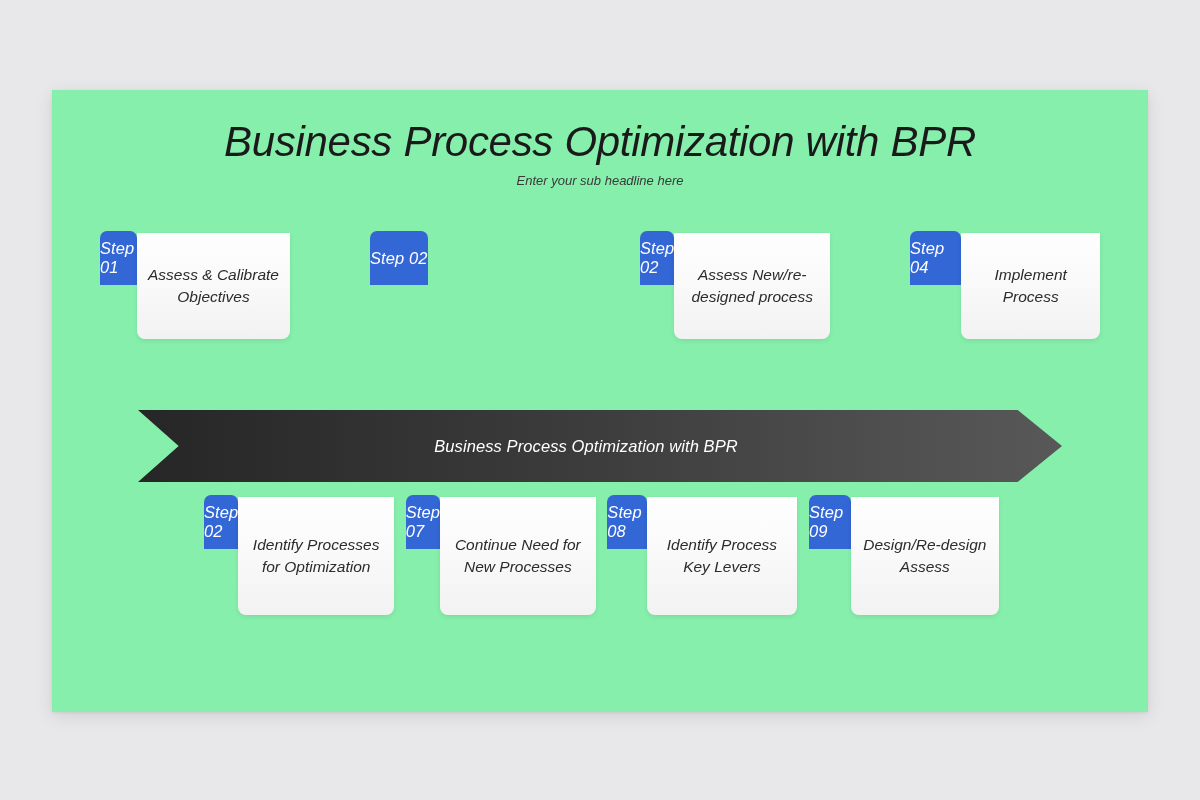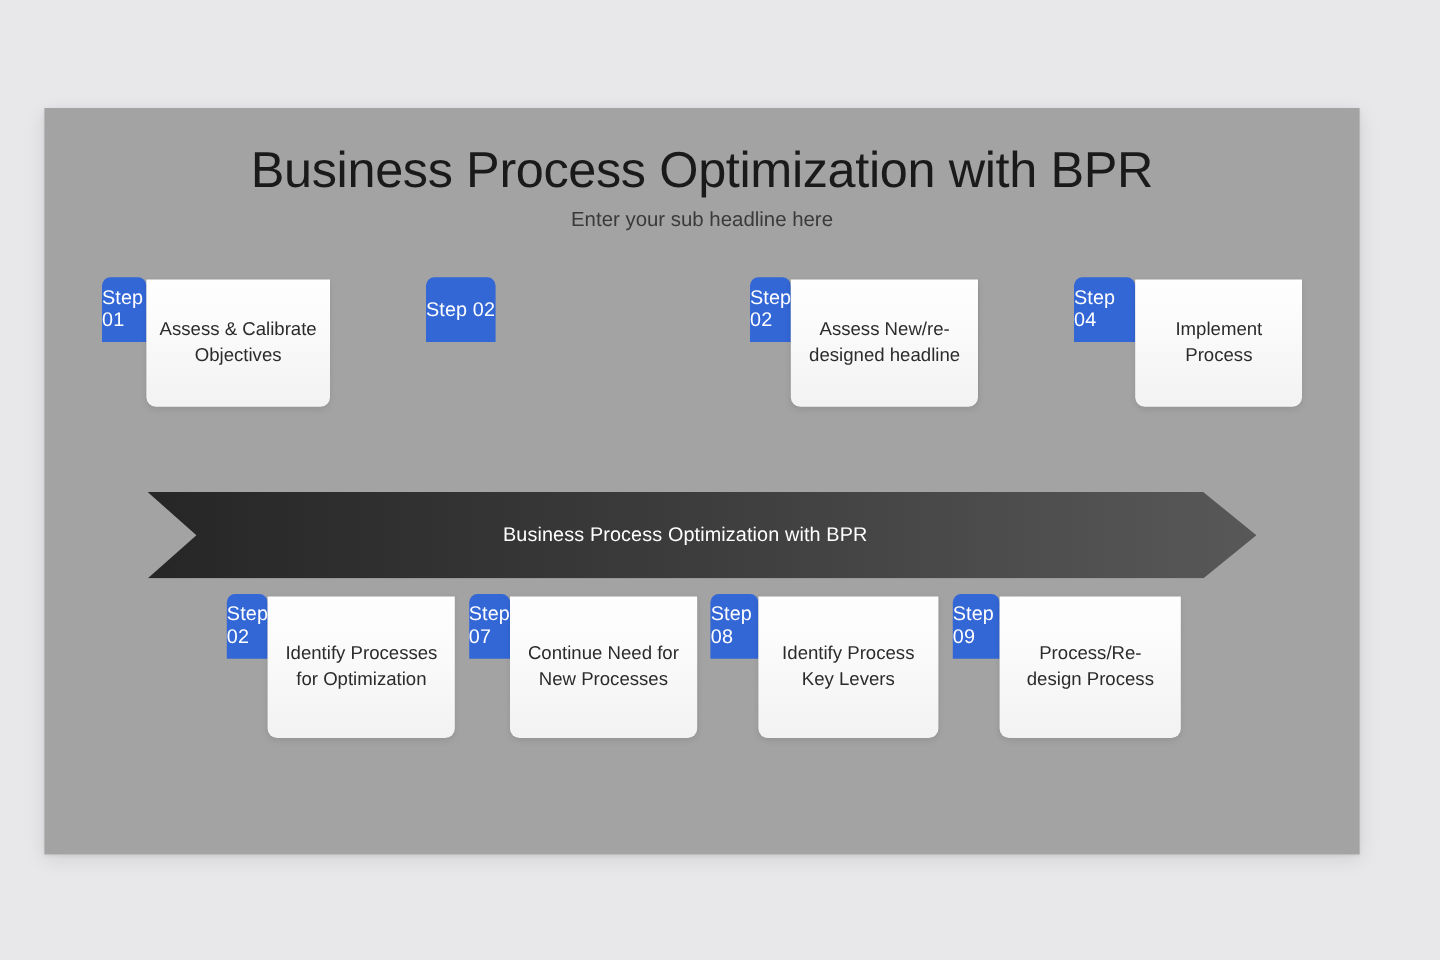--- a/index.html
+++ b/index.html
@@ -9,26 +9,27 @@
   body {
     width: 1200px;
     height: 800px;
     background: #e8e8ea;
     font-family: "Liberation Sans", sans-serif;
     overflow: hidden;
   }
 
   .slide {
     position: absolute;
-    left: 37px;
+    left: 52px;
     top: 90px;
     width: 1096px;
     height: 622px;
-    background: #a3a3a3;
+    background: #86efac;
     box-shadow: 0 4px 16px rgba(0,0,0,0.10), 0 1px 3px rgba(0,0,0,0.06);
+    font-style: italic;
   }
 
   .title {
     position: absolute;
     left: 0;
     top: 28px;
     width: 1096px;
     text-align: center;
     font-size: 42px;
     font-weight: 400;
@@ -36,21 +37,21 @@
     letter-spacing: -0.3px;
     white-space: nowrap;
   }
 
   .subtitle {
     position: absolute;
     left: 0;
     top: 83px;
     width: 1096px;
     text-align: center;
-    font-size: 17px;
+    font-size: 13px;
     font-weight: 400;
     color: #3a3a3a;
   }
 
   
   .row {
     position: absolute;
     display: flex;
   }
   .row-top {
@@ -139,21 +140,21 @@
       <div class="card-header">Step 01</div>
       <div class="card-body">Assess &amp; Calibrate Objectives</div>
     </div>
 
     <div class="card">
       <div class="card-header">Step 02</div>
     </div>
 
     <div class="card">
       <div class="card-header">Step 02</div>
-      <div class="card-body">Assess New/re-designed headline</div>
+      <div class="card-body">Assess New/re-designed process</div>
     </div>
 
     <div class="card">
       <div class="card-header">Step 04</div>
       <div class="card-body">Implement Process</div>
     </div>
 
 
   </div>
 
@@ -173,18 +174,18 @@
       <div class="card-body">Continue Need for New Processes</div>
     </div>
 
     <div class="card">
       <div class="card-header">Step 08</div>
       <div class="card-body">Identify Process Key Levers</div>
     </div>
 
     <div class="card">
       <div class="card-header">Step 09</div>
-      <div class="card-body">Process/Re-design Process</div>
+      <div class="card-body">Design/Re-design Assess</div>
     </div>
 
   </div>
 
 </div>
 
 </body></html>

